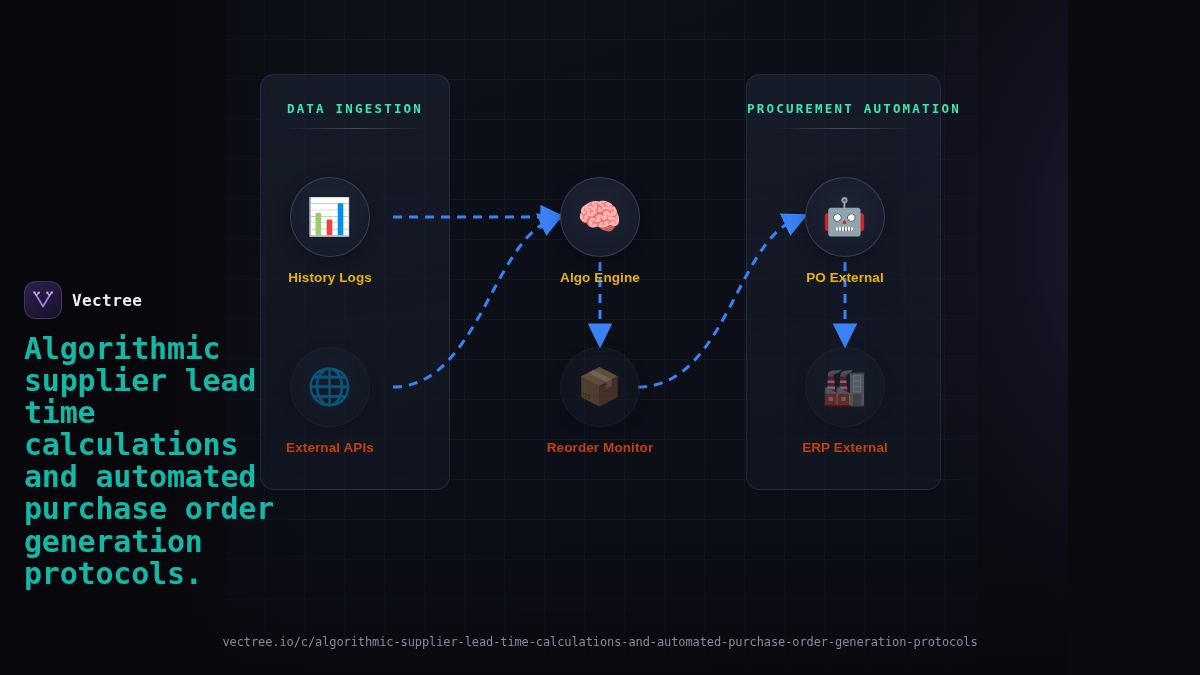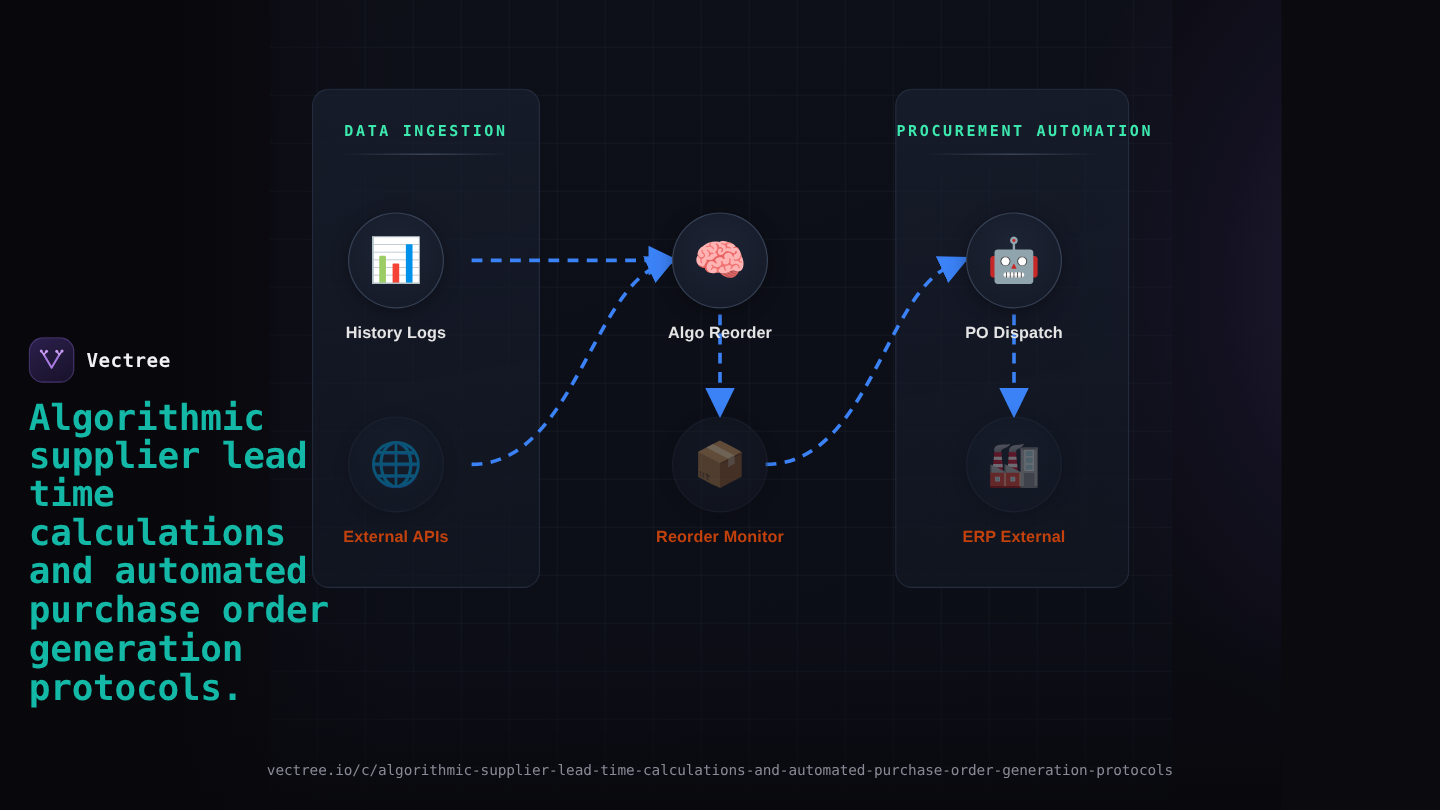--- a/index.html
+++ b/index.html
@@ -101,21 +101,21 @@
     background:radial-gradient(circle at 50% 38%, #1d2434 0%, #161c2a 70%, #131927 100%);
     border:1px solid rgba(125,148,182,.30);
     display:flex; align-items:center; justify-content:center;
     font-size:36px; line-height:1;
     position:relative; z-index:3;
     box-shadow:0 3px 14px rgba(0,0,0,.35);
   }
   .node-label {
     margin-top:13px;
     font-family:"Liberation Sans", sans-serif;
-    font-size:13.5px; font-weight:700; color:#e5e5e5; letter-spacing:.1px;
+    font-size:13.5px; font-weight:700; color:#eab308; letter-spacing:.1px;
     position:relative; z-index:4;
   }
   .node.dim .node-circle { opacity:.40; border-color:rgba(125,148,182,.16); }
   .node.dim .node-label  { color:#c2410c; }
 
   .n-history  { left:35px;  top:177px; }
   .n-external { left:35px;  top:347px; }
   .n-algo     { left:305px; top:177px; }
   .n-reorder  { left:305px; top:347px; }
   .n-po       { left:550px; top:177px; }
@@ -178,31 +178,31 @@
       <div class="node-label">History Logs</div>
     </div>
 
     <div class="node n-external dim">
       <div class="node-circle">🌐</div>
       <div class="node-label">External APIs</div>
     </div>
 
     <div class="node n-algo">
       <div class="node-circle">🧠</div>
-      <div class="node-label">Algo Reorder</div>
+      <div class="node-label">Algo Engine</div>
     </div>
 
     <div class="node n-reorder dim">
       <div class="node-circle">📦</div>
       <div class="node-label">Reorder Monitor</div>
     </div>
 
     <div class="node n-po">
       <div class="node-circle">🤖</div>
-      <div class="node-label">PO Dispatch</div>
+      <div class="node-label">PO External</div>
     </div>
 
     <div class="node n-erp dim">
       <div class="node-circle">🏭</div>
       <div class="node-label">ERP External</div>
     </div>
 
   </div>
 
   <div class="bg-vignette"></div>

